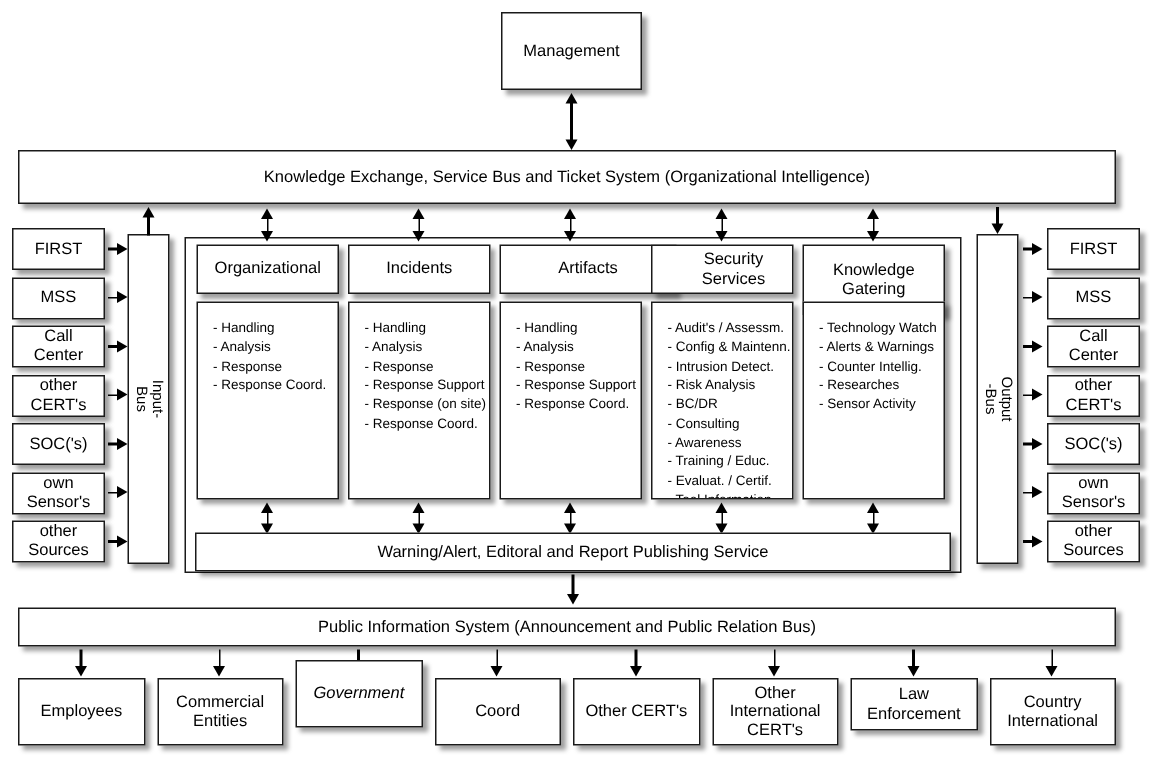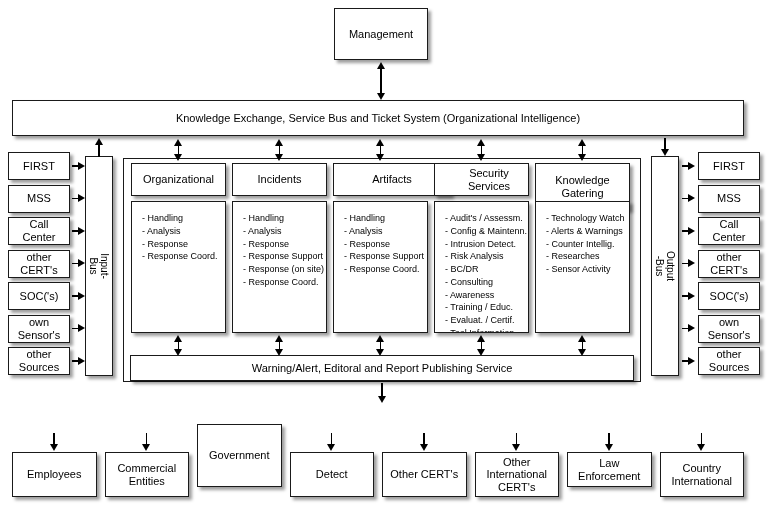--- a/index.html
+++ b/index.html
@@ -446,20 +446,23 @@
 
   <div class="box busbar" style="left:130px; top:355px; width:504px; height:26px;">
     <span>Warning/Alert, Editoral and Report Publishing Service</span>
   </div>
 
   <div class="arrow" style="left:377px; top:383px; width:10px; height:22px;">
     <div class="shaft" style="left:4px; top:0px; width:1.6px; height:15px;"></div>
     <div class="headDown" style="left:0.5px; top:13px;"></div>
   </div>
 
+  <div class="box busbar" style="left:12px; top:405px; width:732px; height:26px;">
+    <span>Public Information System (Announcement and Public Relation Bus)</span>
+  </div>
 
   <div id="stakeholders-layer">
       <div class="arrow" style="left: 49.25px; top: 433px; width: 10px; height: 18px;">
         <div class="shaft" style="left:4px; top:0px; width:1.6px; height:13px;"></div>
         <div class="headDown" style="left:0.5px; top:11px;"></div>
       </div>
       <div class="box stake" style="left: 12px; top: 452px; width: 84.5px; height: 45px;">
         <div>
           <div>Employees</div>
         </div>
@@ -471,32 +474,32 @@
       <div class="box stake" style="left: 104.5px; top: 452px; width: 84.5px; height: 45px;">
         <div>
           <div>Commercial</div>
           <div>Entities</div>
         </div>
       </div>
       <div class="arrow" style="left: 234.25px; top: 433px; width: 10px; height: 18px;">
         <div class="shaft" style="left:4px; top:0px; width:1.6px; height:13px;"></div>
         <div class="headDown" style="left:0.5px; top:11px;"></div>
       </div>
-      <div class="box stake" style="left: 197px; top: 424px; width: 84.5px; height: 63px;">
+      <div class="box stake" style="left: 197px; top: 440px; width: 84.5px; height: 45px; font-style: italic;">
         <div>
           <div>Government</div>
         </div>
       </div>
       <div class="arrow" style="left: 326.75px; top: 433px; width: 10px; height: 18px;">
         <div class="shaft" style="left:4px; top:0px; width:1.6px; height:13px;"></div>
         <div class="headDown" style="left:0.5px; top:11px;"></div>
       </div>
       <div class="box stake" style="left: 289.5px; top: 452px; width: 84.5px; height: 45px;">
         <div>
-          <div>Detect</div>
+          <div>Coord</div>
         </div>
       </div>
       <div class="arrow" style="left: 419.25px; top: 433px; width: 10px; height: 18px;">
         <div class="shaft" style="left:4px; top:0px; width:1.6px; height:13px;"></div>
         <div class="headDown" style="left:0.5px; top:11px;"></div>
       </div>
       <div class="box stake" style="left: 382px; top: 452px; width: 84.5px; height: 45px;">
         <div>
           <div>Other CERT's</div>
         </div>

